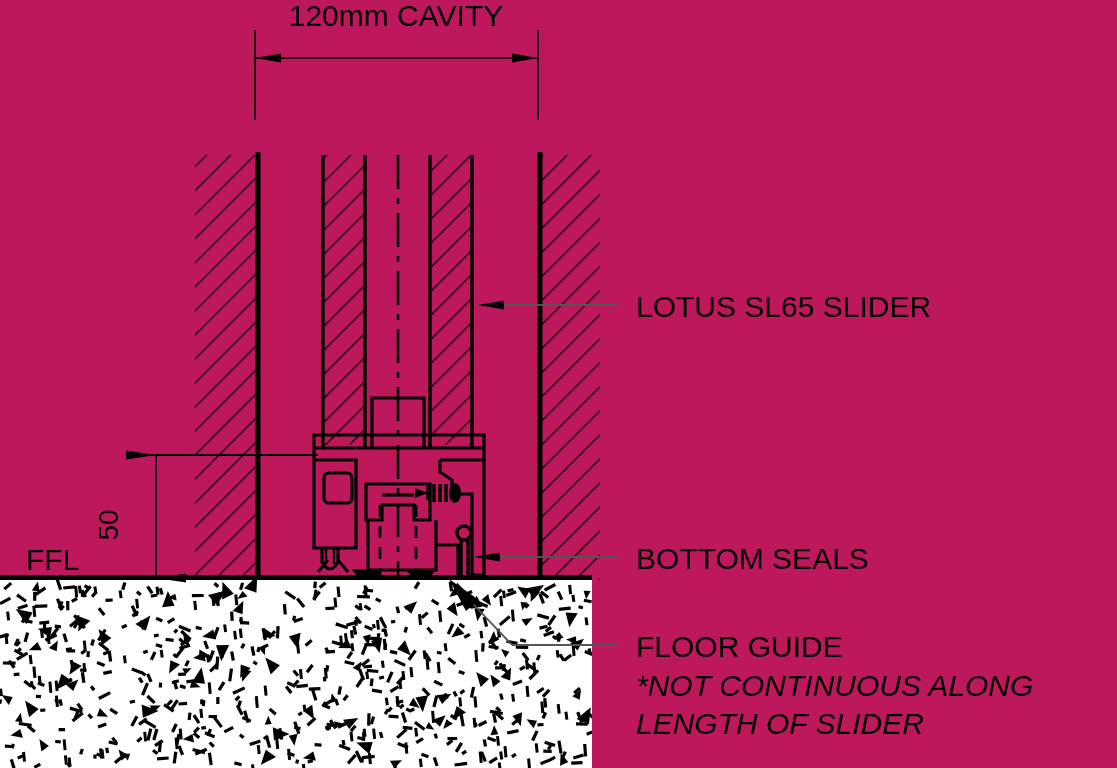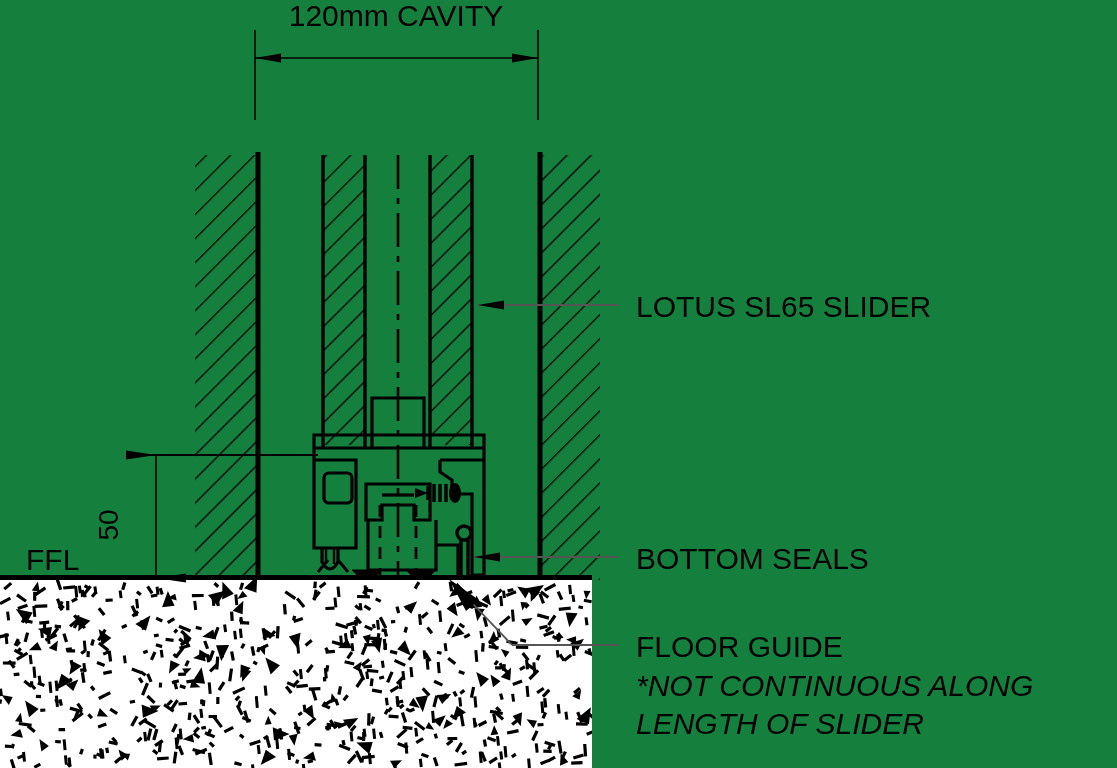--- a/index.html
+++ b/index.html
@@ -10,21 +10,21 @@
   body {
     width: 1117px;
     height: 768px;
     overflow: hidden;
     font-family: "Liberation Sans", sans-serif;
   }
   #stage {
     position: relative;
     width: 1117px;
     height: 768px;
-    background: #15803d;
+    background: #be185d;
   }
   #drawing {
     position: absolute;
     top: 0;
     left: 0;
   }
   text {
     font-family: "Liberation Sans", sans-serif;
     fill: #000000;
   }

